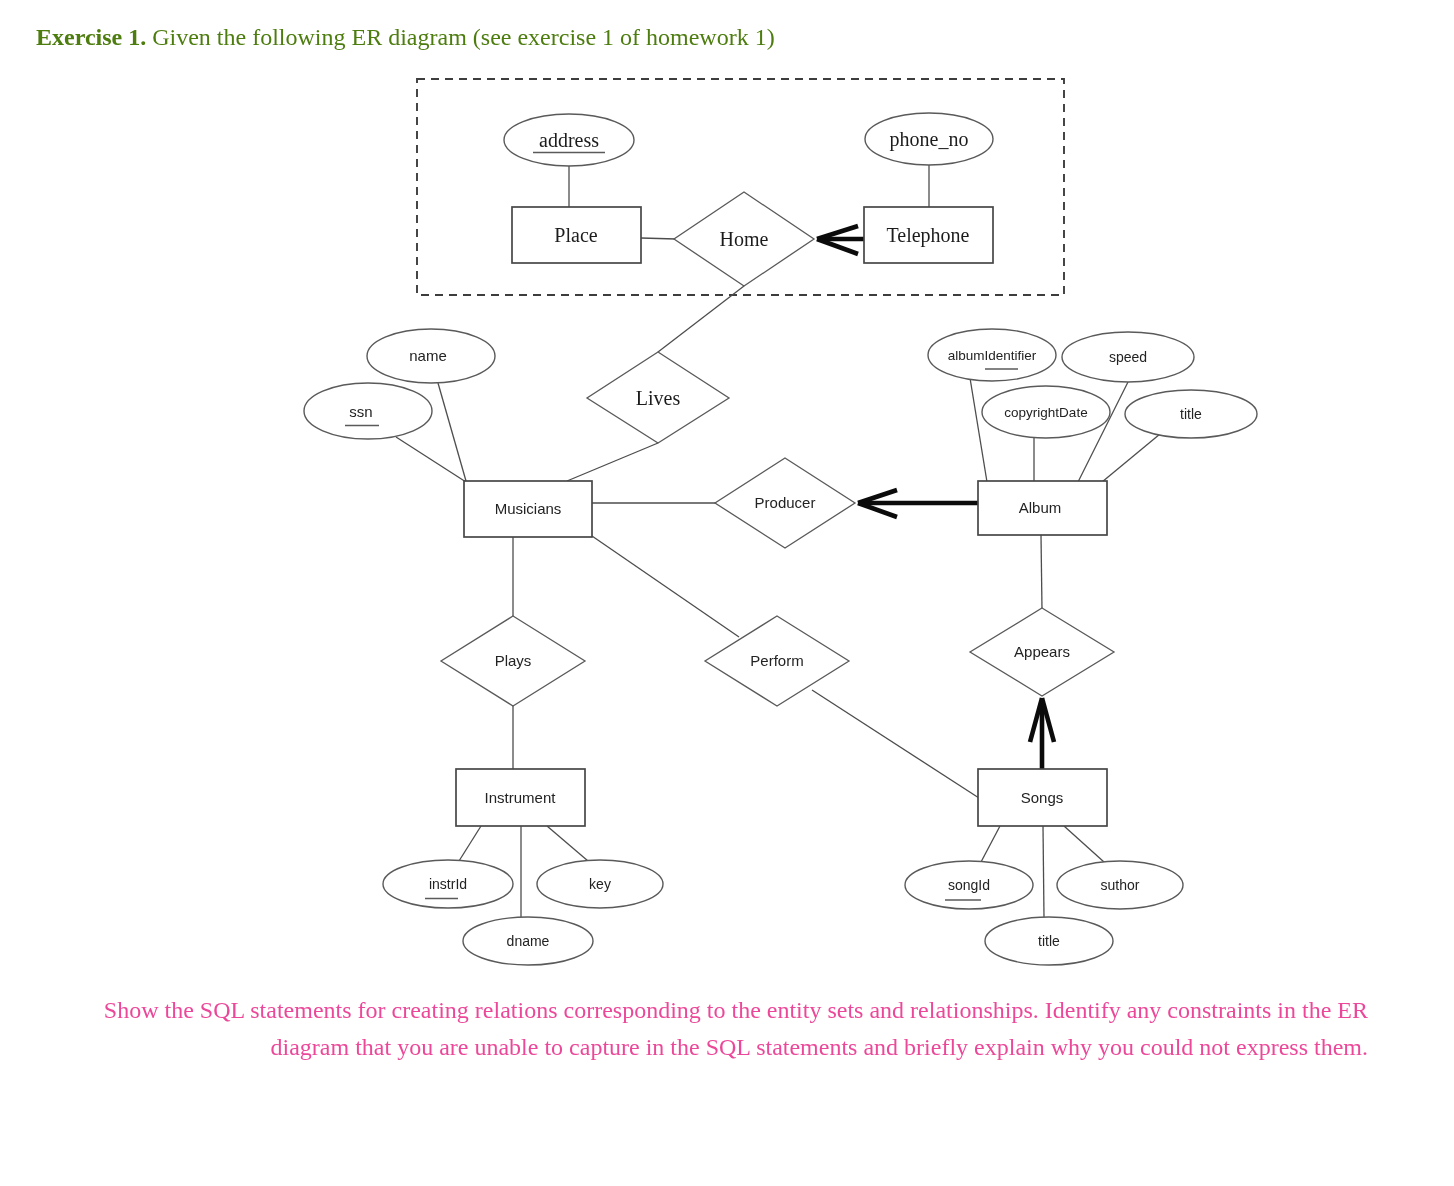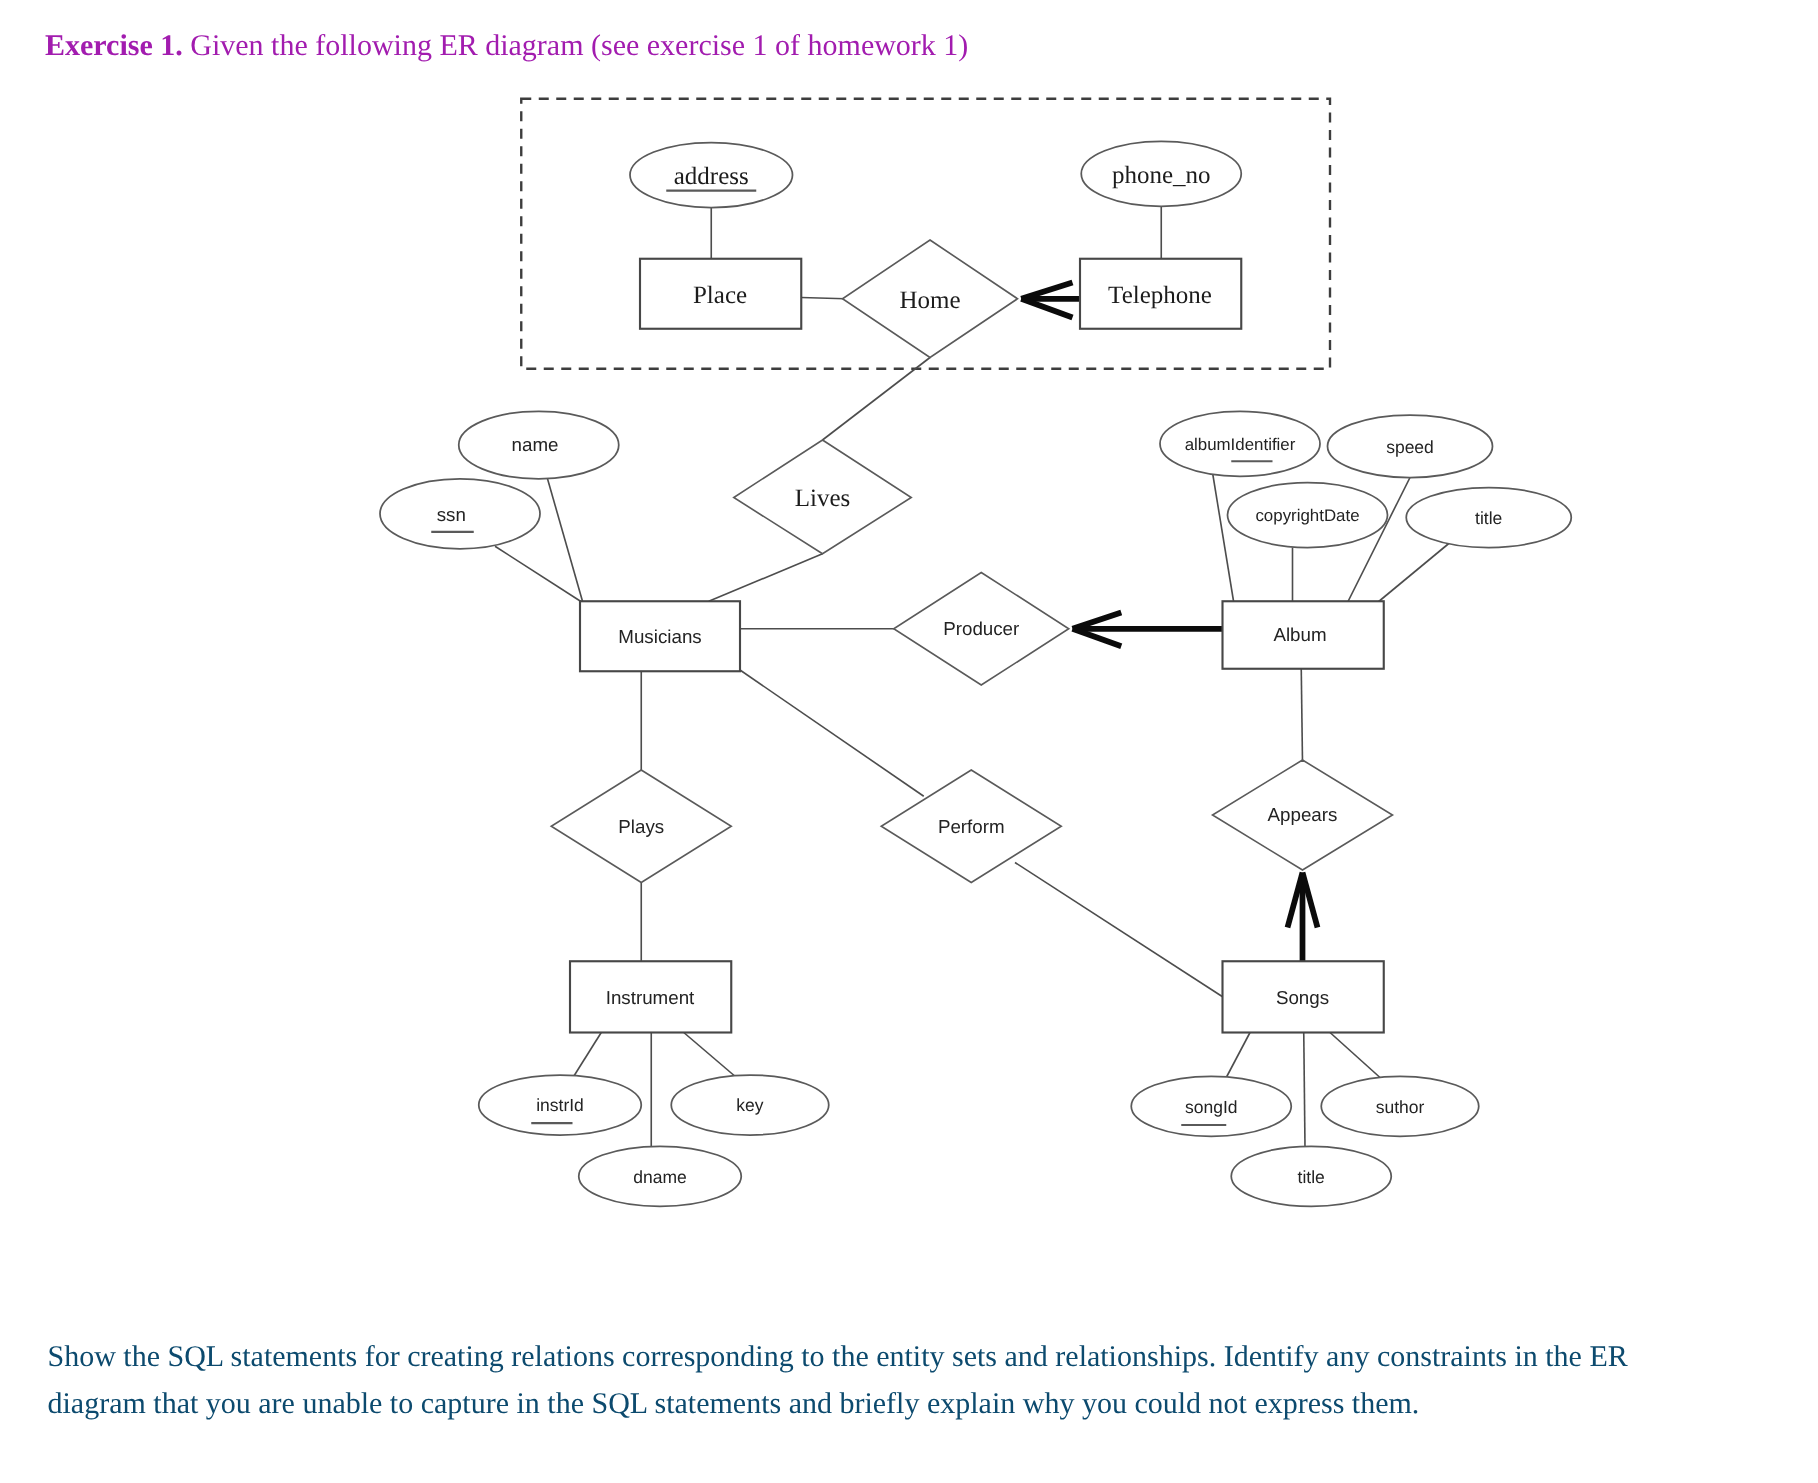--- a/index.html
+++ b/index.html
@@ -9,32 +9,33 @@
     height: 1186px;
     background: #ffffff;
     font-family: "Liberation Serif", serif;
     overflow: hidden;
   }
   .heading {
     position: absolute;
     left: 36px;
     top: 24px;
     font-size: 24px;
-    color: #a21caf;
+    color: #4d7c0f;
     white-space: nowrap;
   }
   .heading .b { font-weight: bold; }
   .footer-text {
     position: absolute;
     left: 38px;
-    top: 1068px;
+    top: 992px;
     width: 1330px;
     font-size: 24px;
     line-height: 36.5px;
-    color: #0c4a6e;
+    color: #ec4899;
+    text-align: right;
   }
   svg.diagram { position: absolute; left: 0; top: 0; }
   .ln   { stroke: #4d4d4d; stroke-width: 1.3; fill: none; }
   .dash { stroke: #3d3d3d; stroke-width: 1.9; fill: none; stroke-dasharray: 8 6; }
   .ell  { fill: #ffffff; stroke: #5a5a5a; stroke-width: 1.4; }
   .box  { fill: #ffffff; stroke: #474747; stroke-width: 1.7; }
   .dia  { fill: #ffffff; stroke: #5a5a5a; stroke-width: 1.3; }
   .thick{ stroke: #0b0b0b; stroke-width: 4.6; fill: none; }
   .ul   { stroke: #5a5a5a; stroke-width: 1.7; }
   text.serifLbl { font-family: "Liberation Serif", serif; font-size: 20px; fill: #1c1c1c; text-anchor: middle; }

